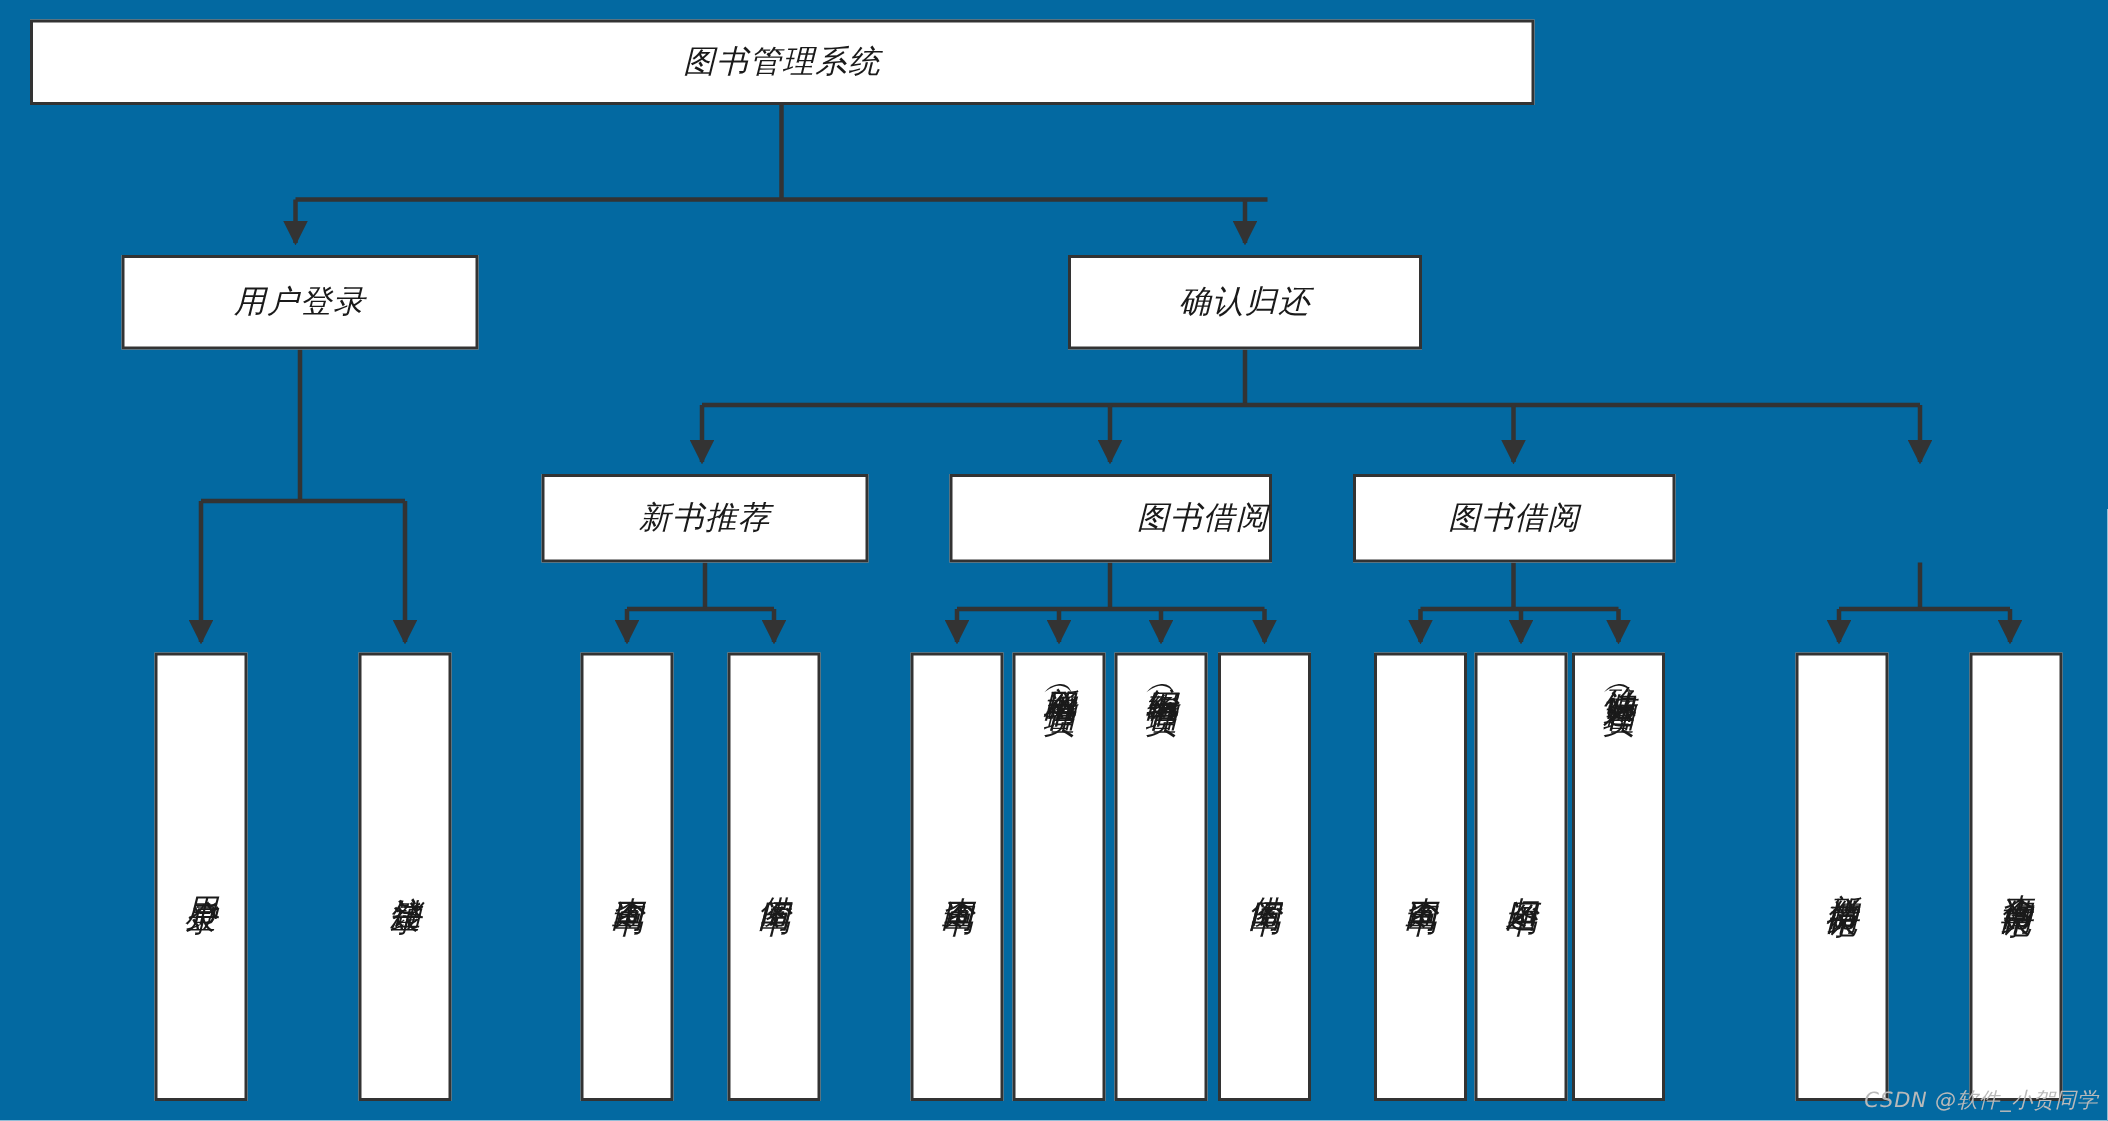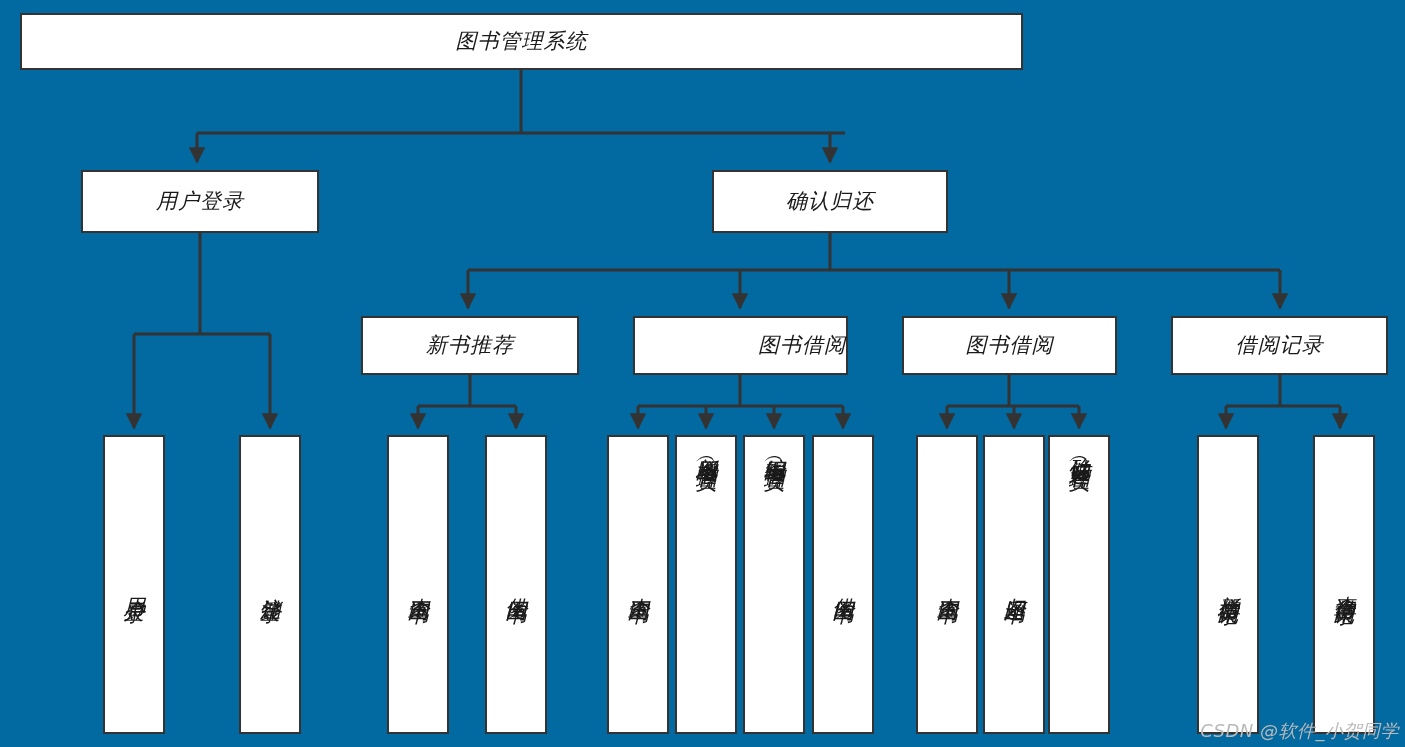--- a/index.html
+++ b/index.html
@@ -58,21 +58,21 @@
     margin: 0 auto;
   }
   .node.vertical.center > .vlabel {
     margin-top: auto;
     margin-bottom: auto;
   }
   .watermark {
     position: absolute;
     right: 6px;
     bottom: 4px;
-    font-size: 18px;
+    font-size: 14px;
     color: #b9b9b9;
     letter-spacing: 0.5px;
     white-space: nowrap;
     font-family: "DejaVu Sans", "Liberation Sans", sans-serif;
   }
 </style>
 </head>
 <body>
 
 <div id="canvas">
@@ -142,23 +142,20 @@
   </div>
 
   <div class="node horizontal" style="left:633px; top:316px; width:215px; height:59px;justify-content:flex-end;">
     <span>图书借阅</span>
   </div>
 
   <div class="node horizontal" style="left:902px; top:316px; width:215px; height:59px;">
     <span>图书借阅</span>
   </div>
 
-  <div class="node horizontal" style="left:1171px; top:316px; width:217px; height:59px;">
-    <span>借阅记录</span>
-  </div>
 
   <div class="node vertical center" style="left:103px; top:435px; width:62px; height:299px;">
     <span class="vlabel">用户登录</span>
   </div>
 
   <div class="node vertical center" style="left:239px; top:435px; width:62px; height:299px;">
     <span class="vlabel">注销登录</span>
   </div>
 
   <div class="node vertical center" style="left:387px; top:435px; width:62px; height:299px;">

